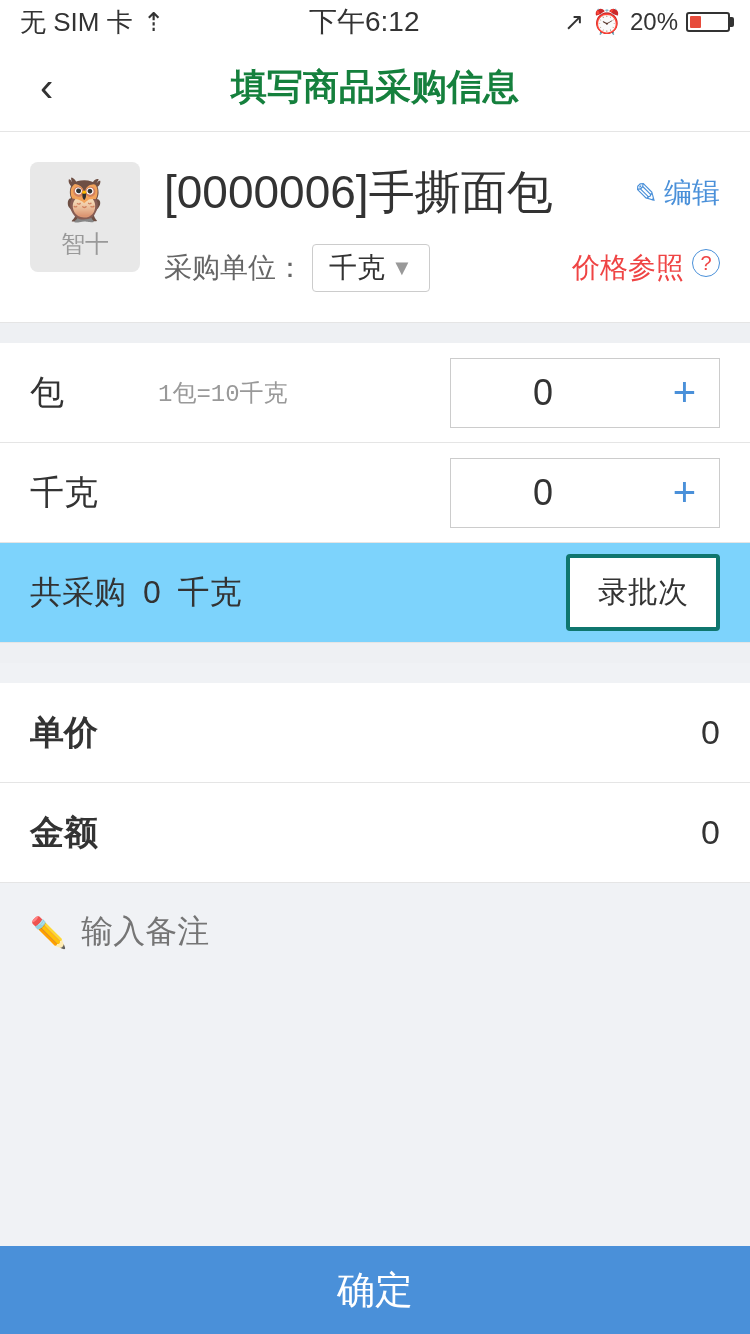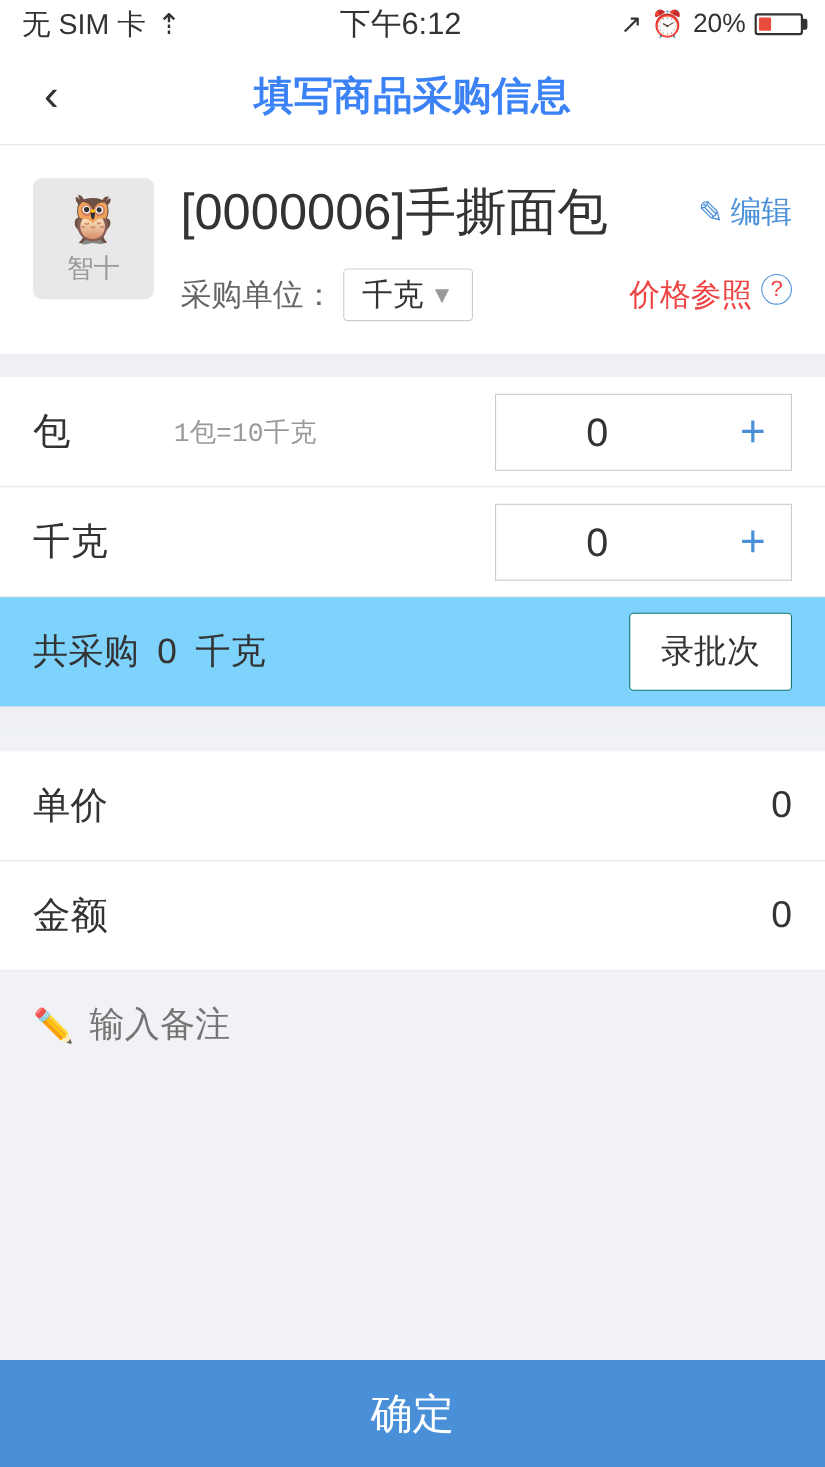--- a/index.html
+++ b/index.html
@@ -55,21 +55,21 @@
       position: absolute;
       left: 30px;
       font-size: 40px;
       color: #333;
       cursor: pointer;
       padding: 10px;
     }
     .nav-title {
       font-size: 36px;
       font-weight: 600;
-      color: #3b82f6;
+      color: #15803d;
     }
 
     
     .product-card {
       background: #fff;
       padding: 30px;
       display: flex;
       align-items: flex-start;
       gap: 24px;
       border-bottom: 1px solid #e5e5e5;
@@ -193,40 +193,40 @@
       display: flex;
       align-items: center;
       justify-content: space-between;
       padding: 0 30px;
       height: 100px;
       background: #7dd3fc;
       border-bottom: 1px solid #e5e5e5;
     }
     .total-text { font-size: 32px; color: #333; }
     .batch-btn {
-      border: 1px solid #0f766e;
+      border: 4px solid #0f766e;
       background: #fff;
       border-radius: 4px;
       padding: 14px 28px;
       font-size: 30px;
       color: #333;
       cursor: pointer;
     }
 
     
     .price-section { background: #fff; margin-top: 20px; }
     .price-row {
       display: flex;
       align-items: center;
       justify-content: space-between;
       padding: 0 30px;
       height: 100px;
       border-bottom: 1px solid #e5e5e5;
     }
-    .price-label { font-size: 34px; color: #333; }
+    .price-label { font-size: 34px; color: #333; font-weight: bold; }
     .price-value { font-size: 34px; color: #333; }
 
     
     .notes-section {
       background: #f0f2f5;
       margin-top: 0;
       padding: 30px;
       min-height: 180px;
       display: flex;
       align-items: flex-start;
@@ -242,21 +242,21 @@
       color: #a21caf;
       font-family: inherit;
     }
 
     
     .content-spacer { flex: 1; background: #f0f2f5; min-height: 200px; }
 
     
     .confirm-btn {
       width: 100%;
-      height: 98px;
+      height: 88px;
       background: #4a90d9;
       color: #fff;
       font-size: 38px;
       border: none;
       cursor: pointer;
       display: flex;
       align-items: center;
       justify-content: center;
       position: fixed;
       bottom: 0;

